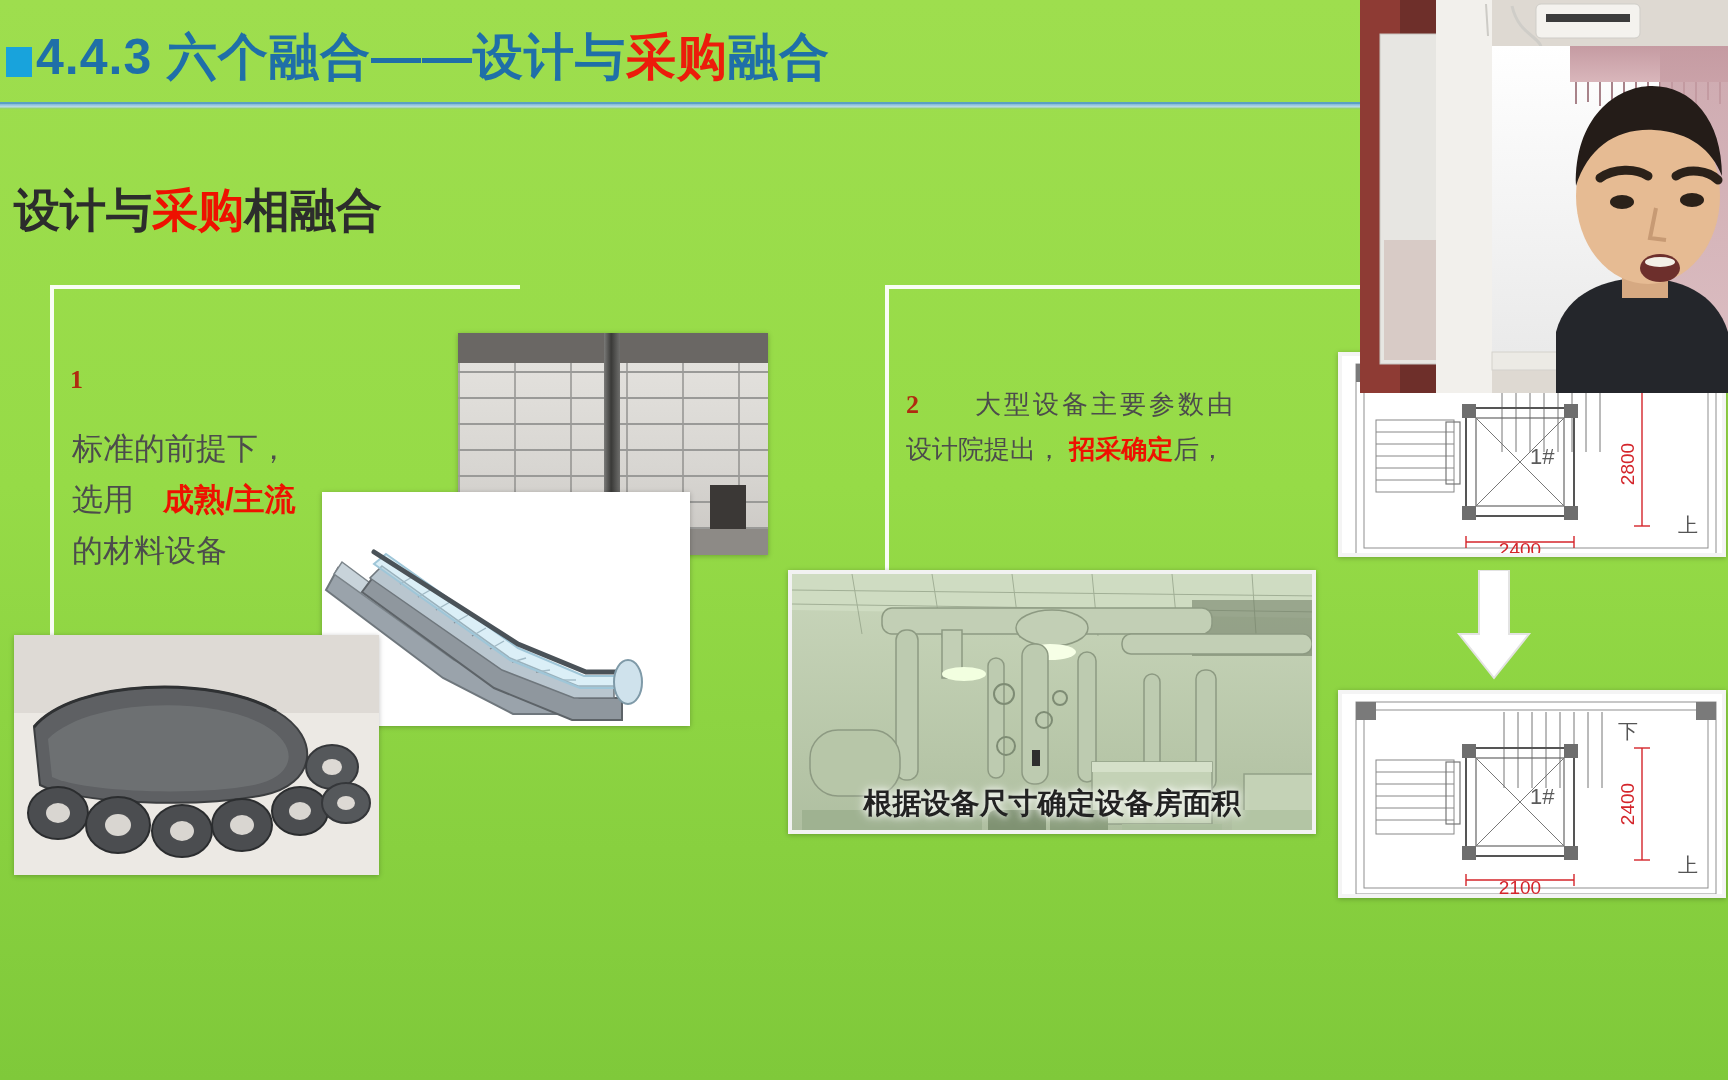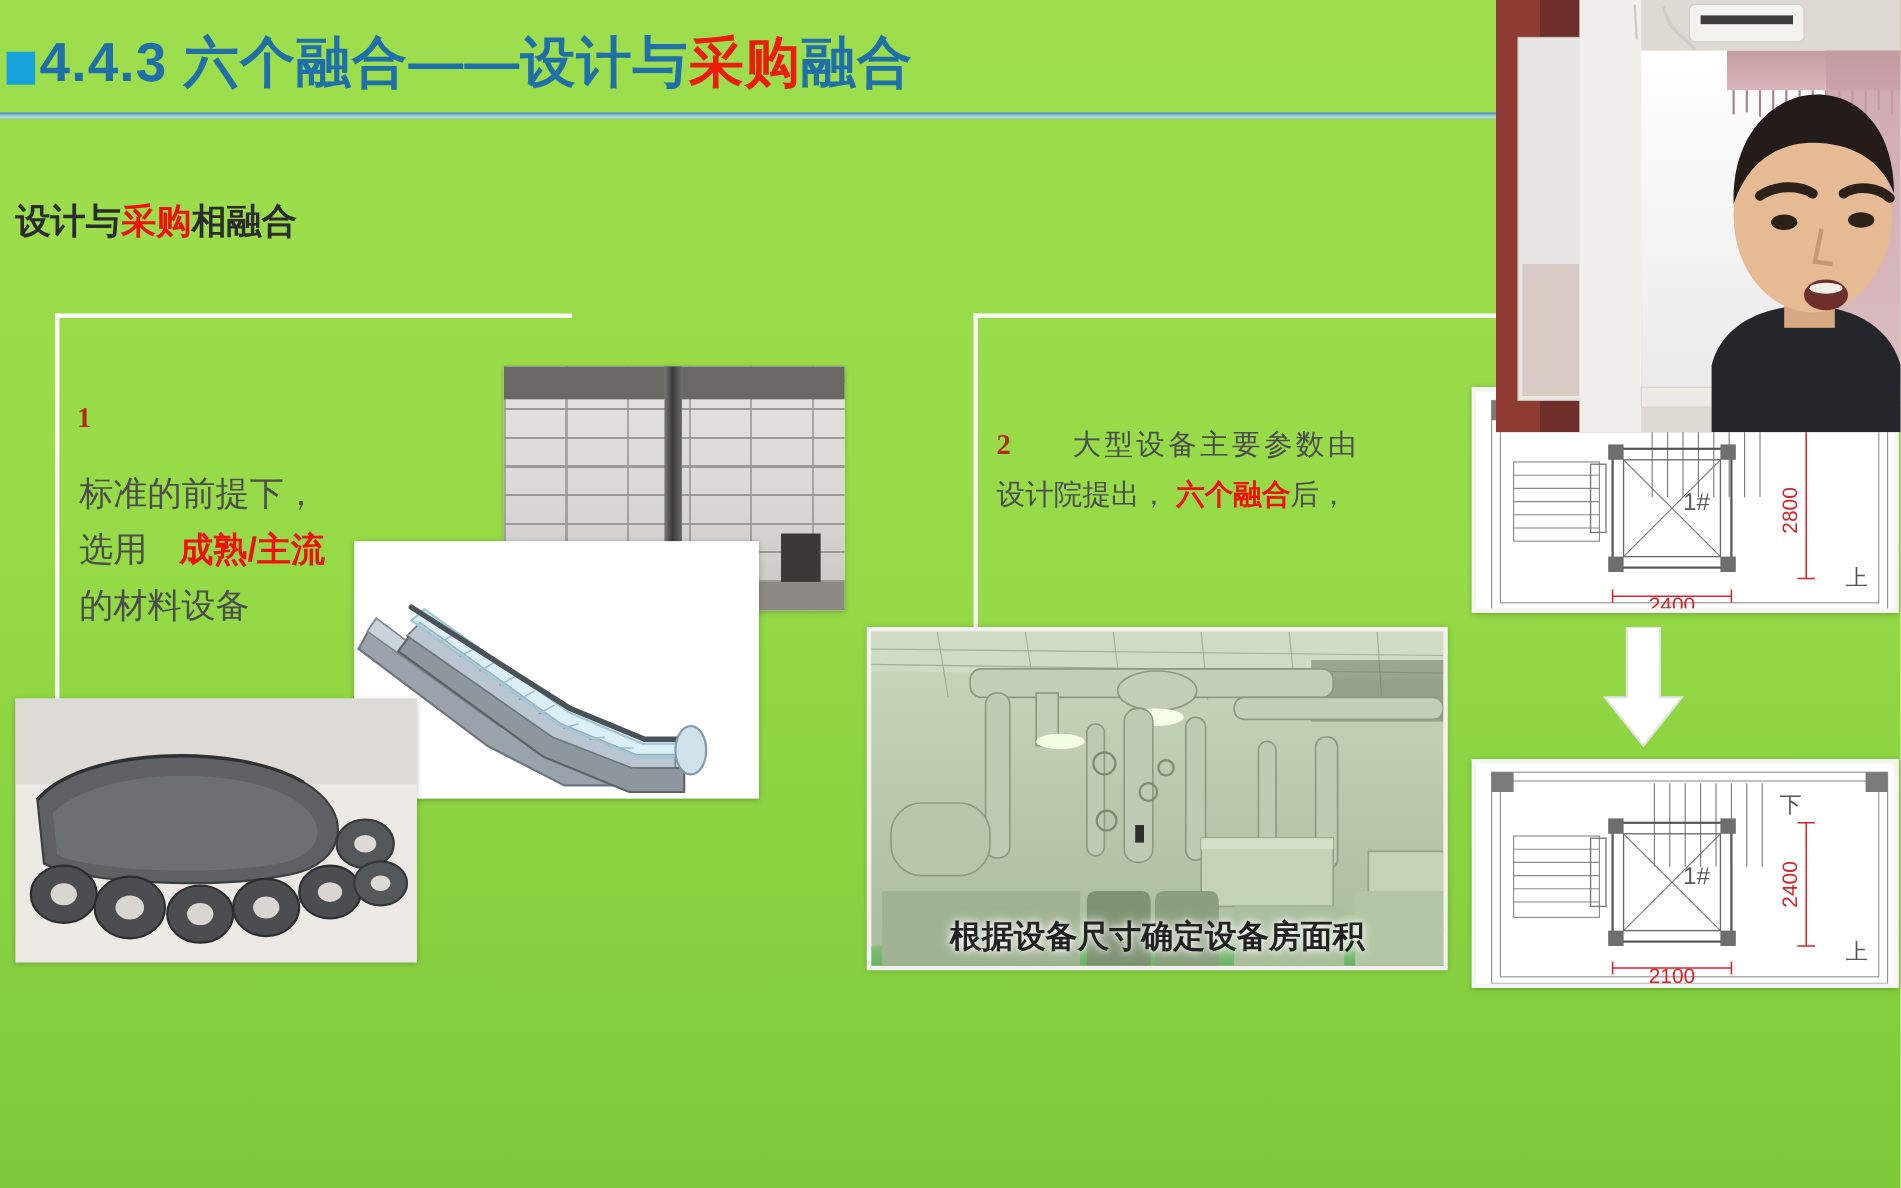--- a/index.html
+++ b/index.html
@@ -32,21 +32,21 @@
   #title-text .hl { color: #ec1c0b; }
   #title-rule {
     position: absolute; left: 0; top: 92px; width: 1360px; height: 7px;
     background: linear-gradient(180deg,#7fb9d6 0%,#b8d9e8 55%,#8fd14a 100%);
     border-top: 2px solid #5b9fc4;
   }
 
   
   #subtitle {
     position: absolute; left: 14px; top: 180px;
-    font-size: 32px; font-weight: 700; color: #2c2c2c;
+    font-size: 46px; font-weight: 700; color: #2c2c2c;
     white-space: nowrap;
   }
   #subtitle .hl { color: #ee1100; }
 
   
   #left-bracket {
     position: absolute; left: 50px; top: 285px; width: 470px; height: 420px;
     border-left: 4px solid #ffffff;
     border-top: 4px solid #ffffff;
     opacity: .95;
@@ -109,21 +109,21 @@
   .brick-door{
     position:absolute; right:22px; bottom:26px; width:36px; height:44px;
     background:#3b3836;
   }
 
   
   #photo-escalator { left: 322px; top: 492px; width: 368px; height: 234px; border:none; background:#fff; }
   
   #photo-pipes { left: 14px; top: 635px; width: 365px; height: 240px; border:none; background:#e9e7e2; }
   
-  #photo-equip { left: 788px; top: 570px; width: 528px; height: 312px; border: 4px solid #f2f2f2; }
+  #photo-equip { left: 788px; top: 570px; width: 528px; height: 264px; border: 4px solid #f2f2f2; }
   
   #photo-cad-top { left: 1338px; top: 352px; width: 388px; height: 205px; border: 4px solid #f4f4f4; background:#fff;}
   
   #photo-cad-bottom { left: 1338px; top: 690px; width: 388px; height: 208px; border: 4px solid #f4f4f4; background:#fff;}
 
   .equip-caption {
     position: absolute; left: 0; bottom: 6px; width: 100%;
     text-align: center; font-size: 29px; color: #222;
     text-shadow: 0 0 6px rgba(255,255,255,.95), 0 0 12px rgba(255,255,255,.9);
     font-weight: 600;
@@ -162,21 +162,21 @@
   <div id="left-text">
     <span class="indent"></span><br>
     <span>标准的前提下，</span><br>
     <span>选用</span><span class="hl">成熟/主流</span><br>
     <span>的材料设备</span>
   </div>
 
   <div id="right-bracket"></div>
   <div id="right-text">
     <span style="color:#b02b10;font-weight:700;font-family:'Liberation Serif',serif;">2</span><span class="indent"></span><span class="sp">大型设备主要参数由</span><br>
-    <span>设计院提出，</span>&nbsp;<span class="hl">六个融合</span><span>后，</span><br>
+    <span>设计院提出，</span>&nbsp;<span class="hl">招采确定</span><span>后，</span><br>
   </div>
 
   <div class="photo" id="photo-brick">
     <div class="brickwall"></div>
     <div class="brick-top"></div>
     <div class="brick-seam"></div>
     <div class="brick-bottom"></div>
     <div class="brick-door"></div>
   </div>
 

